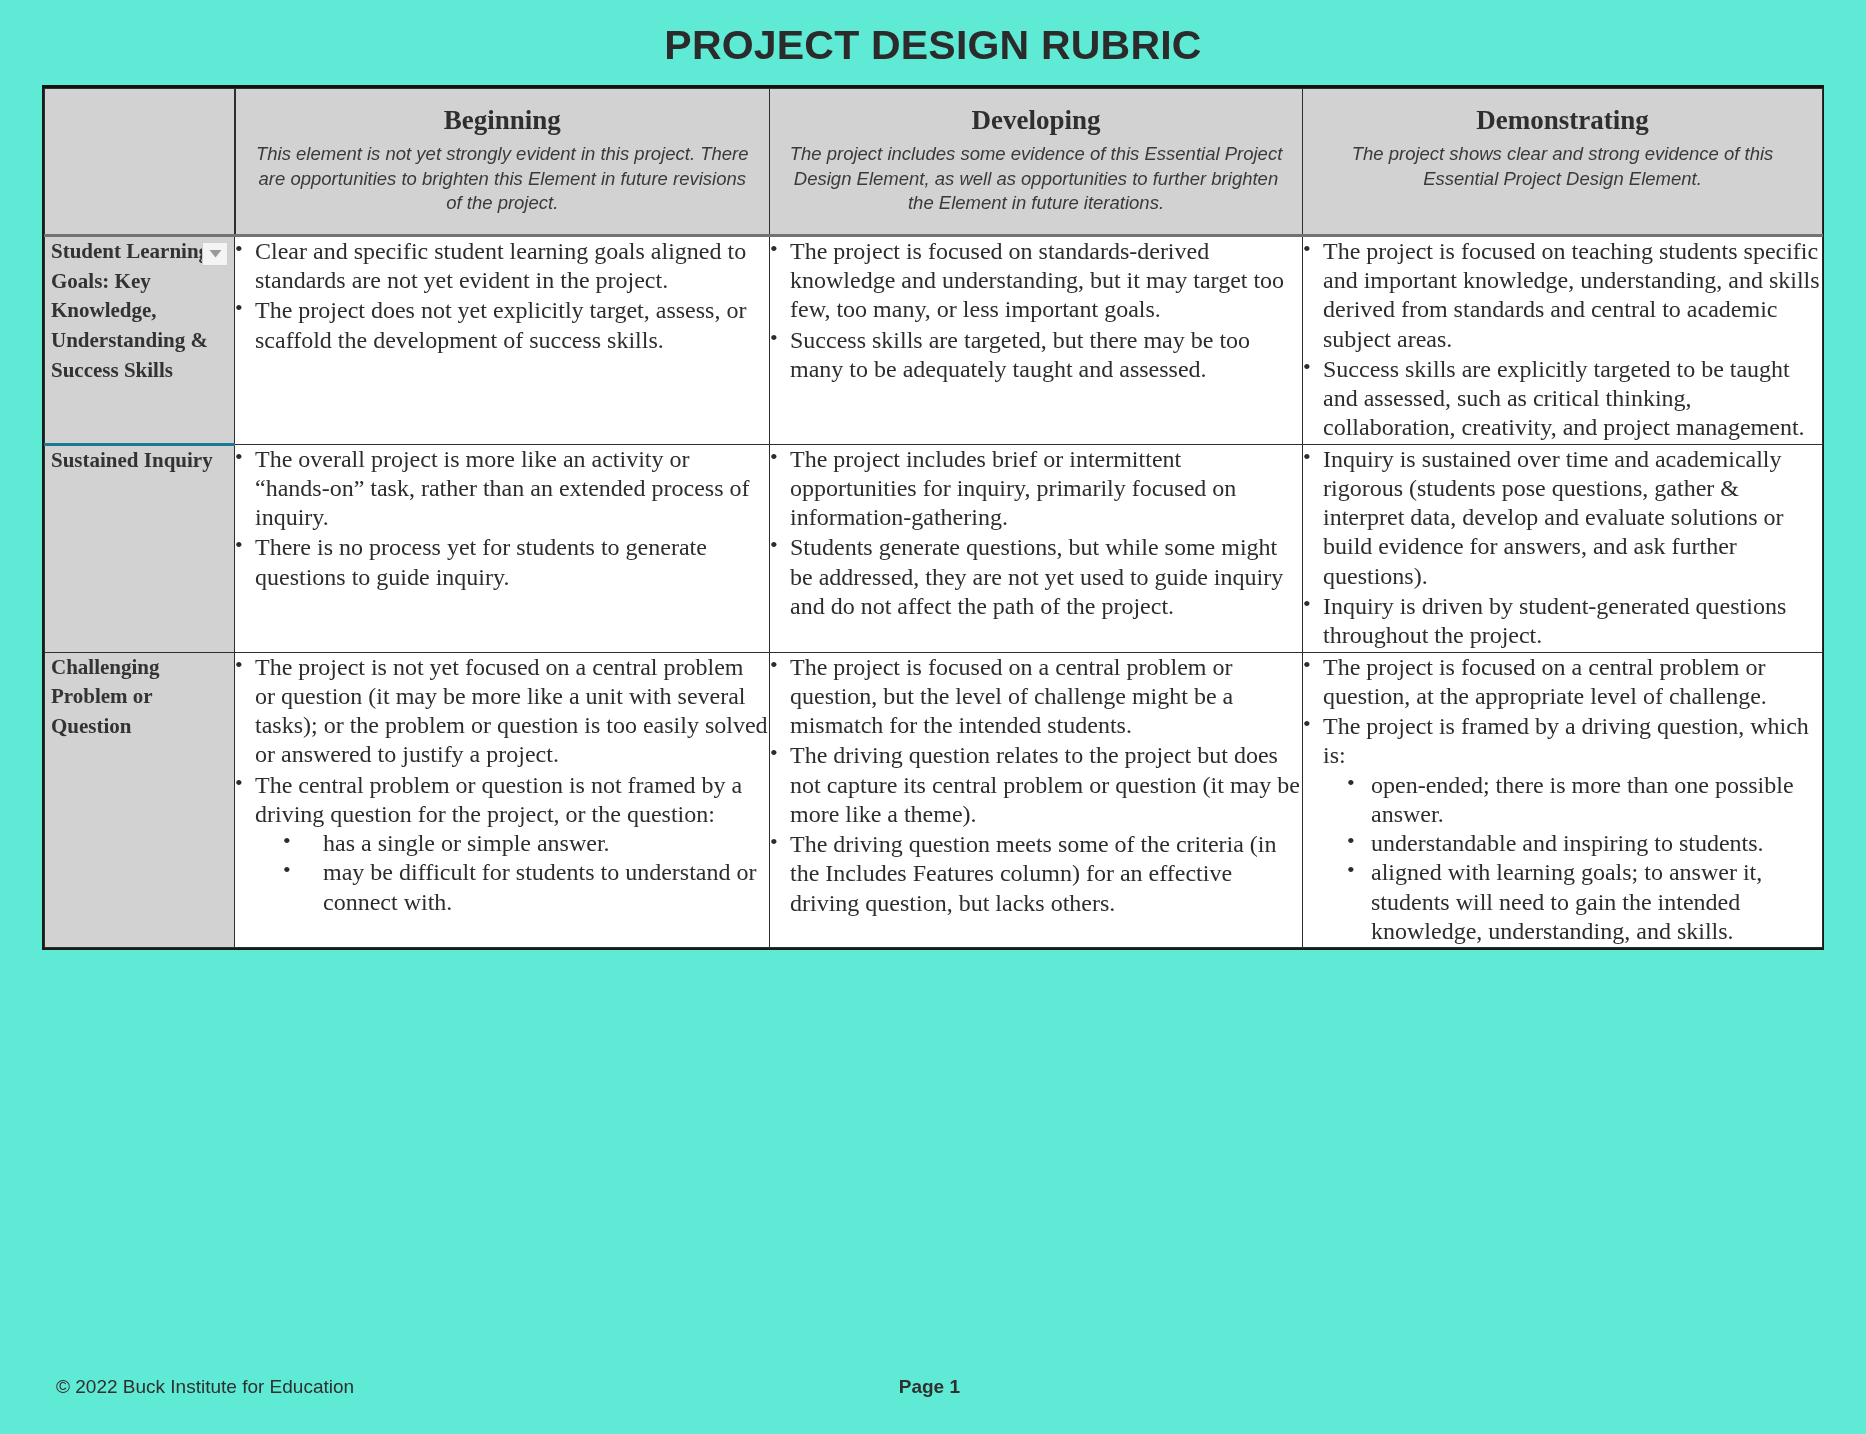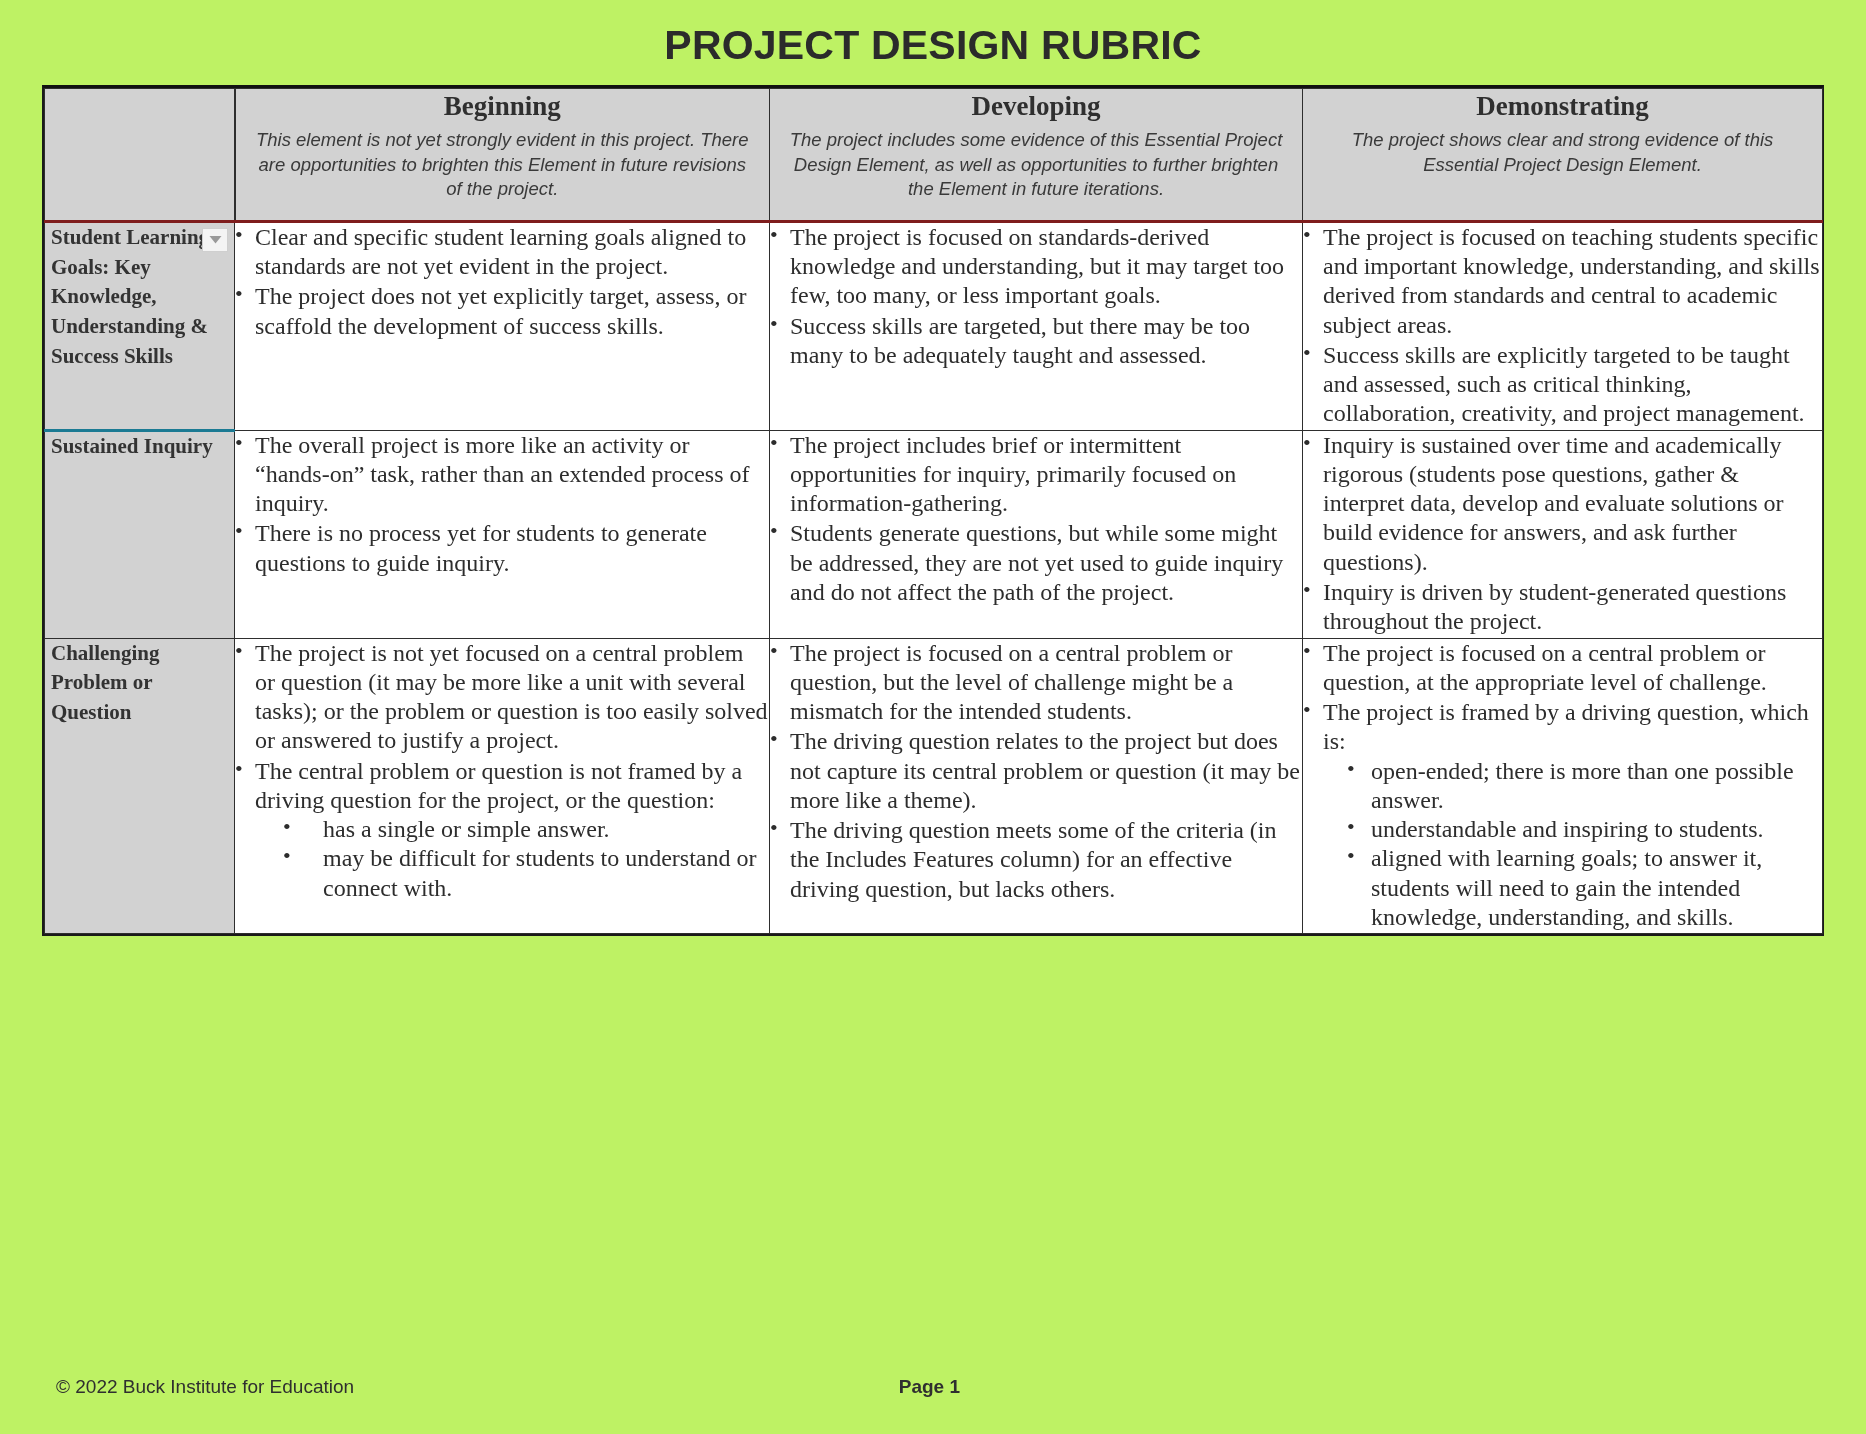--- a/index.html
+++ b/index.html
@@ -9,21 +9,21 @@
     width: 1866px;
     height: 1434px;
     background: #ffffff;
     font-family: "Liberation Serif", serif;
   }
 
   .page {
     position: relative;
     width: 1866px;
     height: 1434px;
-    background: #bef264;
+    background: #5eead4;
     overflow: hidden;
   }
 
   
   .doc-title {
     text-align: center;
     font-family: "Liberation Sans", sans-serif;
     font-weight: bold;
     font-size: 41px;
     letter-spacing: 0.2px;
@@ -54,22 +54,22 @@
 
   table.rubric td, table.rubric th {
     vertical-align: top;
     border: 1px solid #2e2e2e;
     padding: 0;
   }
 
   
   tr.head-row td {
     background: #d2d2d2;
-    border-bottom: 3px solid #7f1d1d;
-    padding: 2px 16px 18px 16px;
+    border-bottom: 3px solid #737373;
+    padding: 16px 16px 18px 16px;
     text-align: center;
   }
   tr.head-row td.label-blank {
     background: #d2d2d2;
     border-right: 2px solid #2e2e2e;
   }
   .lvl-name {
     font-family: "Liberation Serif", serif;
     font-weight: bold;
     font-size: 27px;

